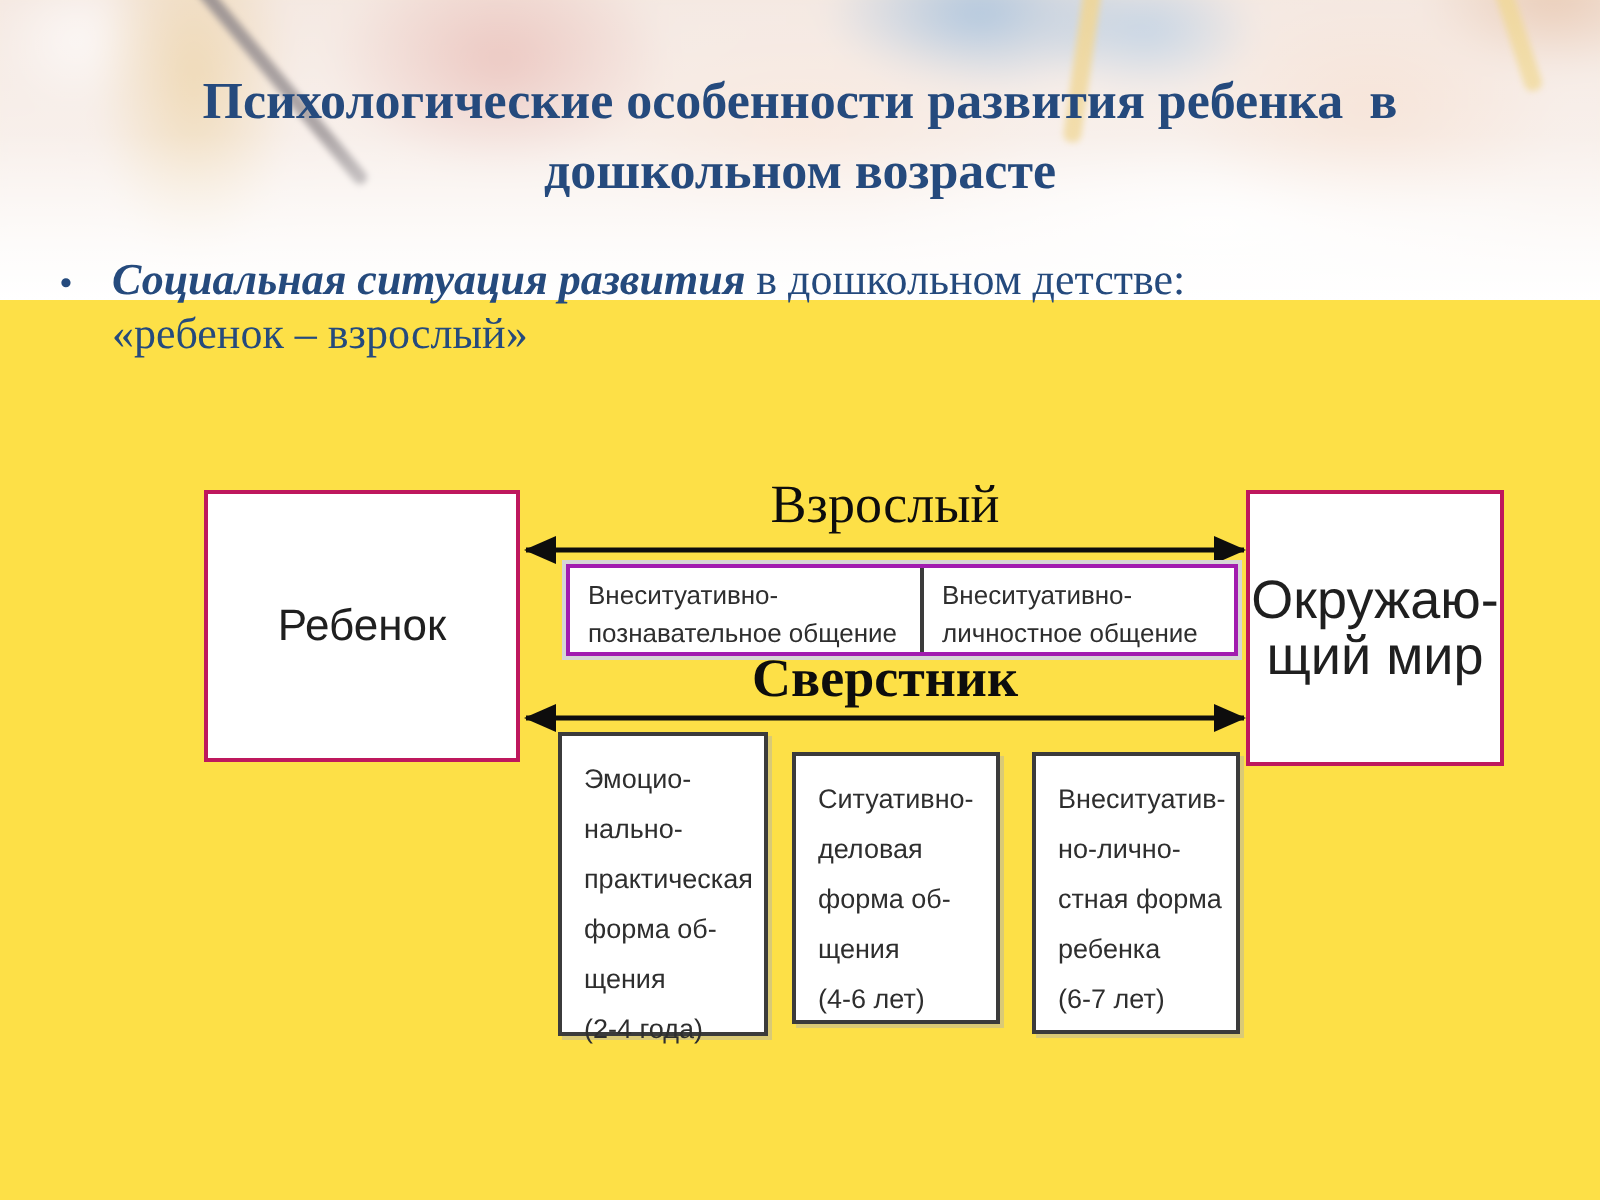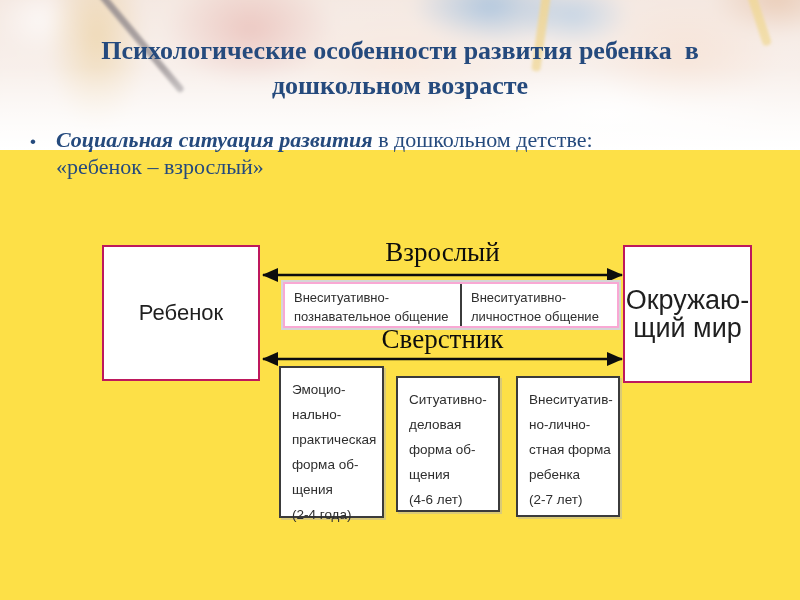--- a/index.html
+++ b/index.html
@@ -53,33 +53,33 @@
   
   .diagram { position:absolute; left:95px; top:235px; width:665px; height:295px; }
   .diagram * { box-sizing:border-box; }
   .arrows { position:absolute; left:0; top:0; }
 
   .dg-label {
     position:absolute; left:167px; width:361px; text-align:center;
     font-family:"Liberation Serif", serif; font-size:27px; color:#0d0d0d;
   }
   .dg-label.top { top:2px; }
-  .dg-label.mid { top:89px; }
+  .dg-label.mid { top:89px;font-weight:bold; }
 
   .big-box {
     position:absolute; border:2px solid #be185d; background:#ffffff;
     display:flex; flex-direction:column; align-items:center; justify-content:center;
     color:#1f1f1f; text-align:center;
   }
   .box-child { left:7px;  top:10px; width:158px; height:136px; font-size:22px; }
   .box-world { left:528px; top:10px; width:129px; height:138px; font-size:27px; line-height:28px; }
 
   .comm-table {
     position:absolute; left:188px; top:47px; width:336px; height:46px;
-    border:2px solid #f9a8d4; background:#ffffff; box-shadow:0 0 0 2px #d6d6d6;
+    border:2px solid #a21caf; background:#ffffff; box-shadow:0 0 0 2px #d6d6d6;
     display:flex;
     align-items:center;
   }
   .comm-cell { padding:4px 8px 0 9px; font-size:13px; line-height:19px; color:#2e2e2e; }
   .comm-cell.c1 { width:177px; border-right:2px solid #3b3b3b; }
   .comm-cell.c2 { flex:1; }
 
   .form-box {
     position:absolute; border:2px solid #3b3b3b; background:#ffffff;
     box-shadow:2px 2px 0 rgba(175,175,175,0.45);
@@ -164,17 +164,17 @@
       <div>форма об-</div>
       <div>щения</div>
       <div>(4-6 лет)</div>
     </div>
 
     <div class="form-box b3">
       <div>Внеситуатив-</div>
       <div>но-лично-</div>
       <div>стная форма</div>
       <div>ребенка</div>
-      <div>(2-7 лет)</div>
+      <div>(6-7 лет)</div>
     </div>
 
   </div>
 </div>
 
 </body></html>

